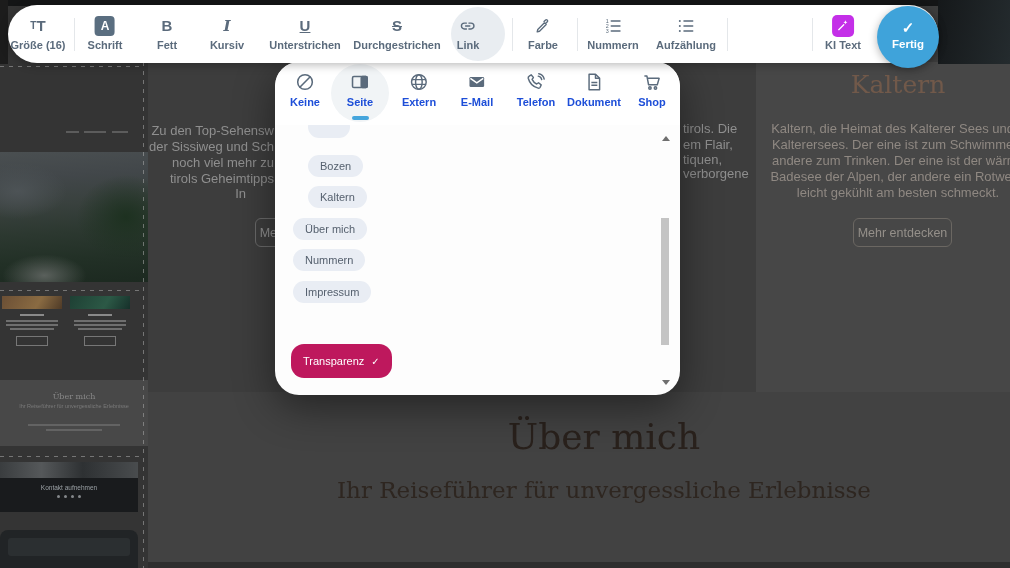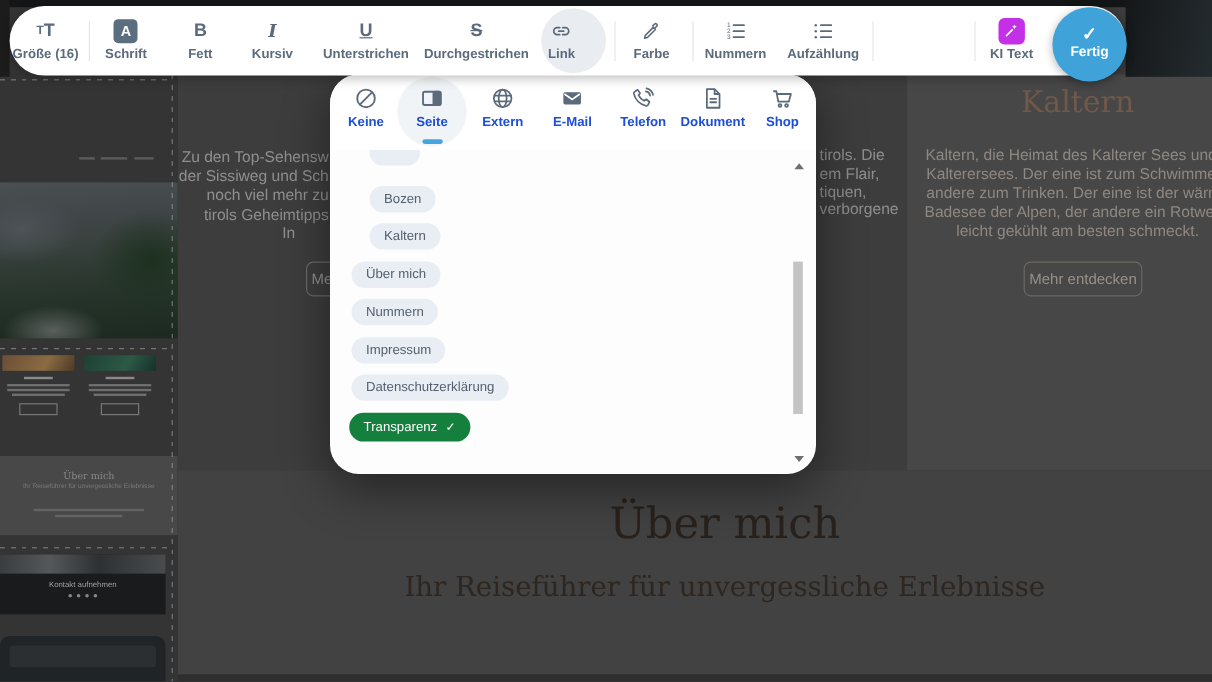--- a/index.html
+++ b/index.html
@@ -93,21 +93,21 @@
   .popup{position:absolute;left:275px;top:62px;width:405px;height:333px;background:#fdfdfd;
          border-radius:24px;z-index:5;box-shadow:0 12px 40px rgba(0,0,0,.45);overflow:hidden;}
   .pu-tabs{position:absolute;left:0;top:0;width:405px;height:63px;background:#fff;border-radius:24px 24px 0 0;}
   .pu-tab{position:absolute;top:8px;transform:translateX(-50%);text-align:center;color:#1d4ed8;}
   .pu-tab .ti{height:24px;display:flex;align-items:center;justify-content:center;}
   .pu-tab .tl{font-size:11px;font-weight:600;margin-top:2px;white-space:nowrap;}
   .sel-circle{position:absolute;left:56px;top:2px;width:58px;height:58px;border-radius:50%;background:#f1f4f6;}
   .sel-bar{position:absolute;left:77px;top:54px;width:17px;height:4px;border-radius:2px;background:#45a5dc;}
   .pill{position:absolute;height:22px;border-radius:12px;background:#e9edf4;color:#55606e;
         font-size:11px;display:flex;align-items:center;padding:0 12px;white-space:nowrap;}
-  .pill.selected{background:#15803d;color:#fff;height:24px;border-radius:13px;}
+  .pill.selected{background:#be185d;color:#fff;height:34px;border-radius:13px;}
   .pill .chk{margin-left:7px;font-size:10px;}
   .pu-scroll{position:absolute;left:384px;top:74px;width:14px;height:250px;}
   .chev-up,.chev-down{position:absolute;left:3px;width:0;height:0;
         border-left:4px solid transparent;border-right:4px solid transparent;}
   .chev-up{top:0;border-bottom:5px solid #6f6f6f;}
   .chev-down{top:244px;border-top:5px solid #6f6f6f;}
   .thumb{position:absolute;left:2px;top:82px;width:8px;height:127px;background:#c4c4c4;}
   svg{display:block;}
 </style>
 </head>
@@ -200,21 +200,20 @@
   <div class="tl-corner"></div>
 
   <div class="popup">
 
     <div class="pill" style="left:33px;top:54px;width:18px"></div>
     <div class="pill" style="left:33px;top:93px">Bozen</div>
     <div class="pill" style="left:33px;top:124px">Kaltern</div>
     <div class="pill" style="left:18px;top:156px">Über mich</div>
     <div class="pill" style="left:18px;top:187px">Nummern</div>
     <div class="pill" style="left:18px;top:219px">Impressum</div>
-    <div class="pill" style="left:18px;top:250px">Datenschutzerklärung</div>
     <div class="pill selected" style="left:16px;top:282px">
       <span>Transparenz</span>
       <span class="chk">✓</span>
     </div>
 
     <div class="pu-scroll">
       <div class="chev-up"></div>
       <div class="thumb"></div>
       <div class="chev-down"></div>
     </div>

